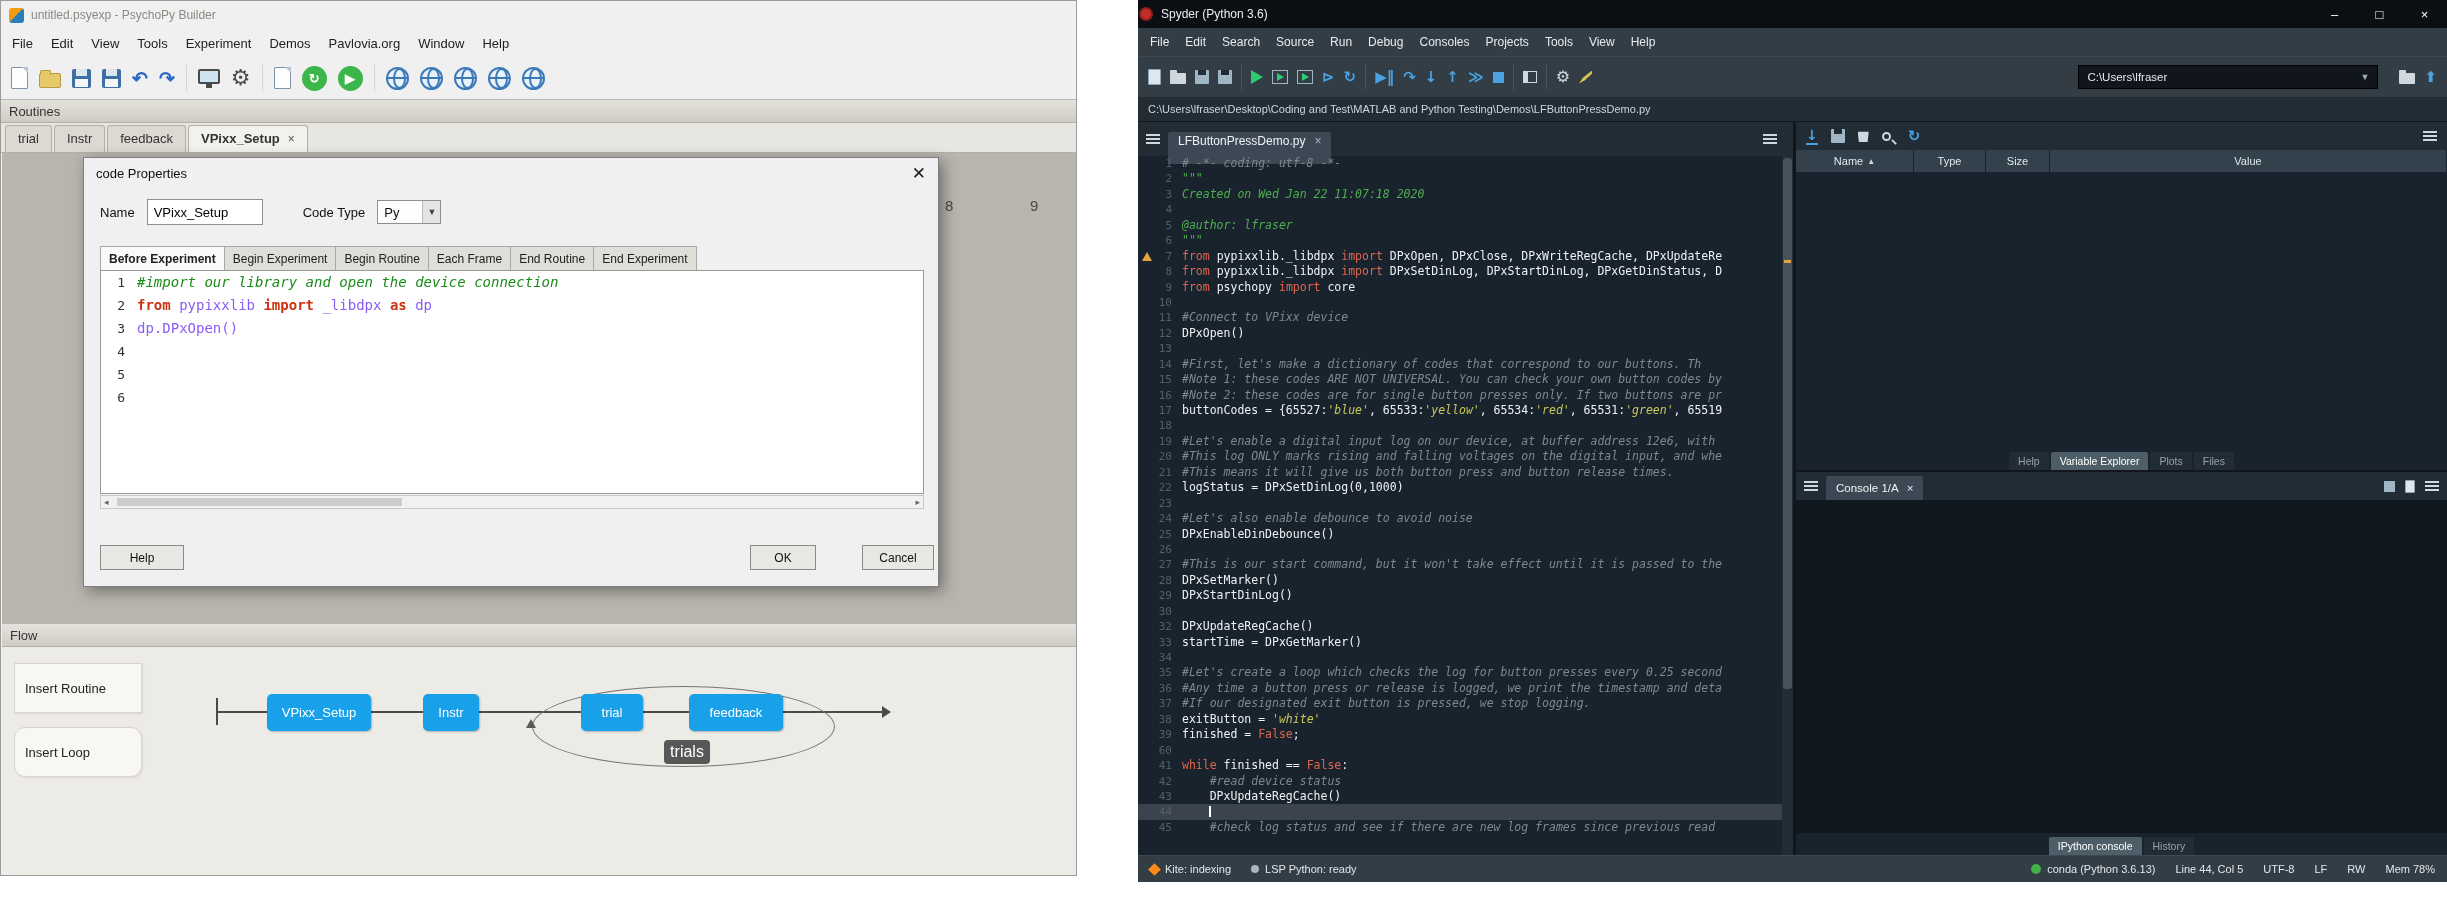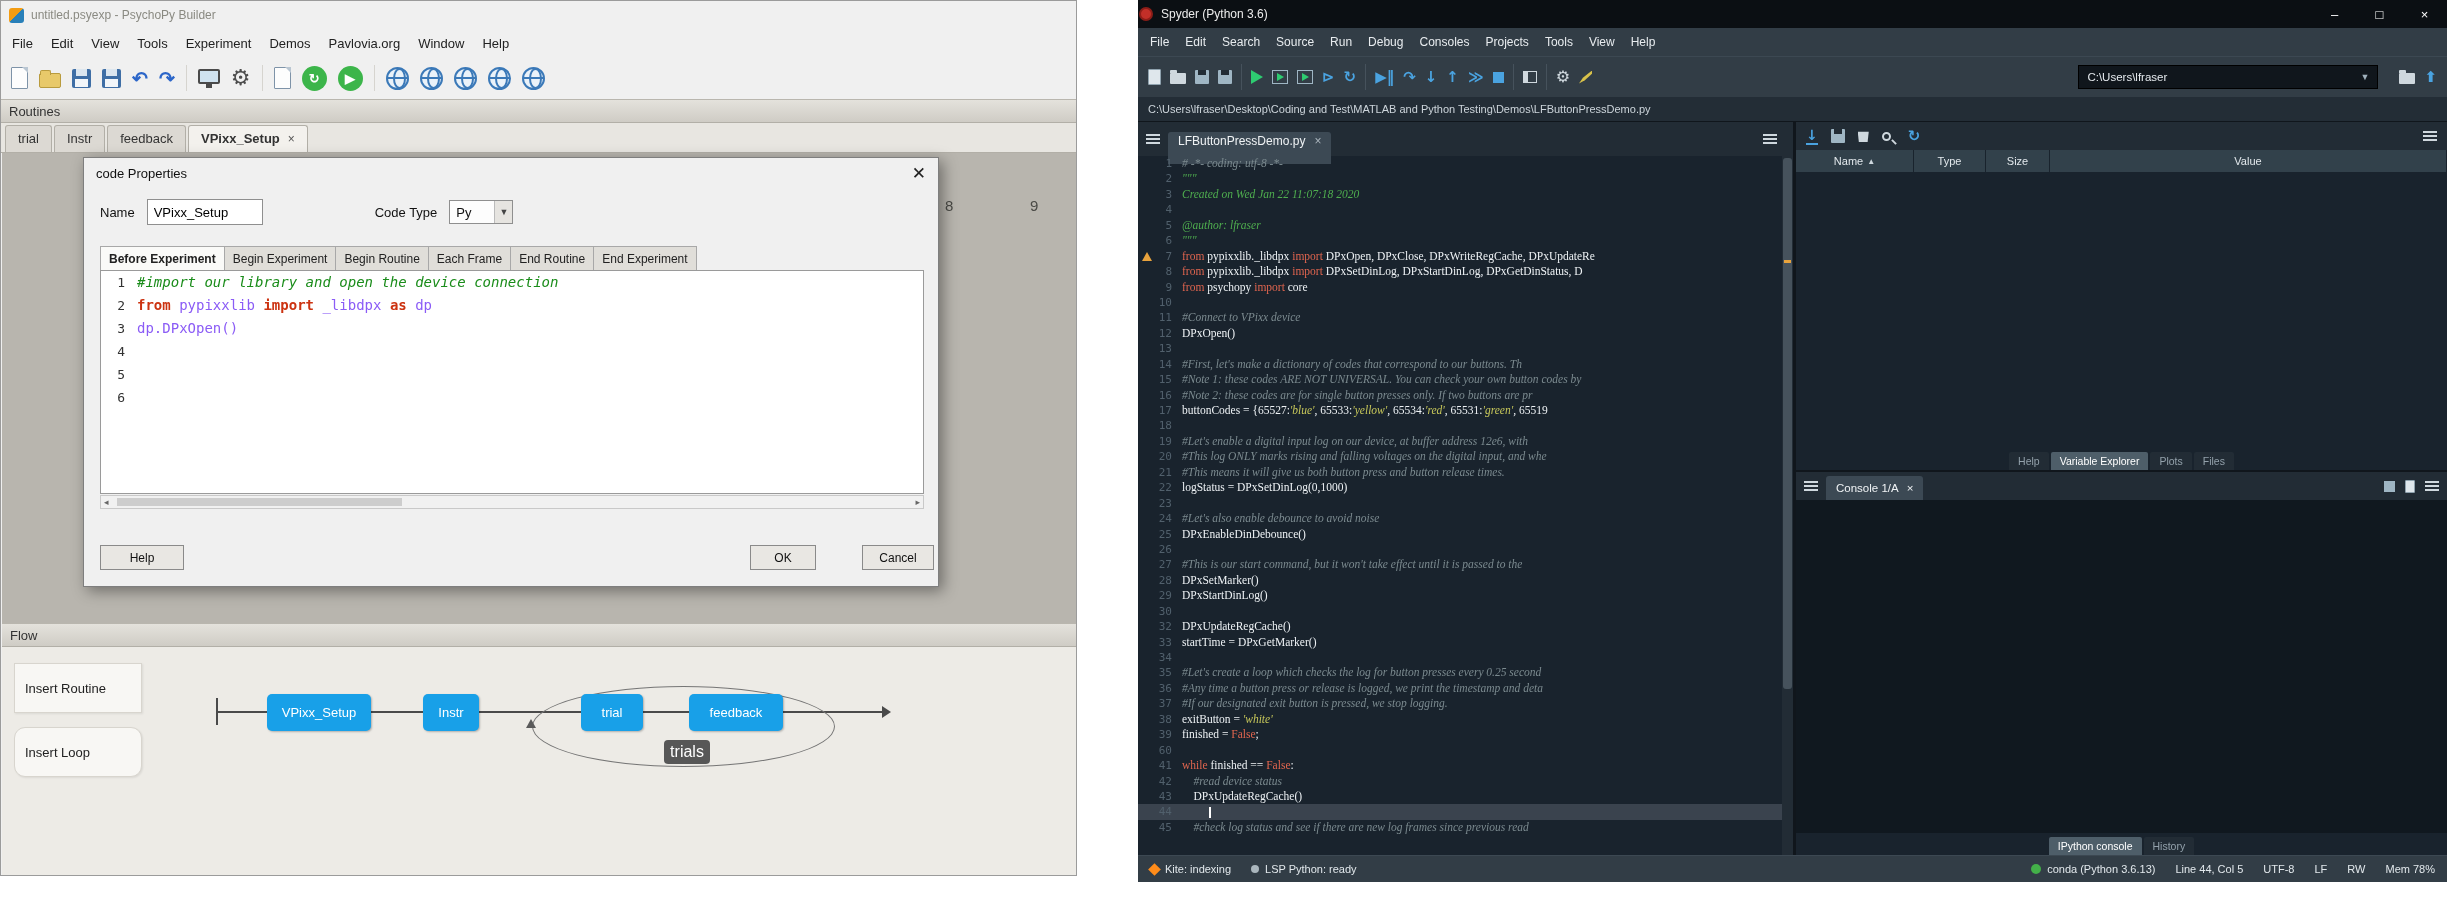--- a/index.html
+++ b/index.html
@@ -24,21 +24,21 @@
   .ruler-num{position:absolute;top:44px;font-size:15px;color:#4a4a46;}
 
   
   .pp-dialog{position:absolute;left:81px;top:4px;width:856px;height:430px;background:#f0f0f0;border:1px solid #7e7e7e;box-shadow:4px 4px 14px rgba(0,0,0,.4);}
   .dlg-titlebar{height:30px;display:flex;align-items:center;padding:0 12px;font-size:13px;color:#111;}
   .dlg-close{margin-left:auto;font-size:17px;color:#222;cursor:default;}
   .dlg-row{display:flex;align-items:center;position:absolute;top:40px;left:16px;right:16px;height:28px;font-size:13px;color:#111;}
   .dlg-input{width:116px;height:26px;background:#fff;border:1px solid #8f8f8f;font-size:13px;padding:0 6px;margin-left:12px;font-family:"Liberation Sans",sans-serif;}
   .dlg-select{width:64px;height:24px;background:#fdfdfd;border:1px solid #8f8f8f;font-size:13px;margin-left:12px;display:flex;align-items:center;padding:0 6px;justify-content:space-between;}
   .dlg-select .arr{font-size:9px;color:#444;background:#e6e4e0;padding:2px 4px;border-left:1px solid #bbb;margin-right:-6px;height:22px;display:flex;align-items:center;}
-  .ct-label{margin-left:112px;}
+  .ct-label{margin-left:40px;}
   .dlg-tabs{position:absolute;top:88px;left:16px;display:flex;}
   .dlg-tab{font-size:12px;padding:5px 8px;border:1px solid #a8a8a8;border-bottom:none;background:#e0ded9;color:#222;margin-right:-1px;}
   .dlg-tab.active{background:#fafaf8;font-weight:bold;}
   .pp-codebox{position:absolute;left:16px;top:112px;width:824px;height:224px;background:#ffffff;border:1px solid #9a9a9a;font-family:"DejaVu Sans Mono",monospace;font-size:14px;overflow:hidden;}
   .pp-codebox .crow{display:flex;height:23px;line-height:23px;}
   .pp-codebox .gut{flex:0 0 36px;text-align:right;padding-right:12px;color:#333;font-size:13px;}
   .pp-codebox .ctext{white-space:pre;overflow:hidden;}
   .pp-codebox .s-c{color:#1a8c1a;}
   .pp-codebox .s-k{color:#cc3311;font-weight:bold;}
   .pp-codebox .s-p{color:#8b5cf6;}
@@ -102,21 +102,21 @@
   .spy-editor{position:absolute;left:0;top:0;width:655px;height:733px;background:#19232d;}
   .ed-tabbar{height:34px;background:#222c35;display:flex;align-items:center;}
   .tab-hamburger{width:30px;height:34px;display:flex;align-items:center;justify-content:center;}
   .ed-tab{height:28px;margin-top:18px;padding:16px 10px;background:#3c4954;color:#f0f3f5;font-size:12px;display:flex;align-items:flex-end;gap:9px;border-radius:3px 3px 0 0;}
   .ed-tab .x{color:#aab4bc;font-size:12px;}
   .ed-tabbar .right{margin-left:auto;margin-right:8px;}
   .ed-body{position:absolute;left:0;top:34px;right:0;bottom:0;overflow:hidden;font-family:"DejaVu Sans Mono",monospace;font-size:11.5px;}
   .ed-body .crow{display:flex;height:15.44px;line-height:15.44px;}
   .ed-body .crow.hl{background:#3a434e;}
   .ed-body .gut{flex:0 0 44px;text-align:right;padding-right:10px;color:#51606c;position:relative;font-size:11px;}
-  .ed-body .ctext{flex:1;white-space:pre;overflow:hidden;font-family:Liberation Serif, serif;}
+  .ed-body .ctext{flex:1;white-space:pre;overflow:hidden;}
   .s-p{color:#eef2f5;}
   .s-c{color:#7b8a8f;font-style:italic;}
   .s-d{color:#4fae4f;font-style:italic;}
   .s-k{color:#e0654f;}
   .s-s{color:#c8c85a;font-style:italic;}
   .warn-tri{position:absolute;left:4px;top:3px;width:0;height:0;border-left:5px solid transparent;border-right:5px solid transparent;border-bottom:9px solid #e8a33d;}
   .caret{display:inline-block;width:2px;height:11px;background:#ffffff;margin-left:27px;vertical-align:middle;}
   .ed-scrollbar{position:absolute;right:0;top:34px;bottom:0;width:11px;background:#222c35;}
   .ed-thumb{position:absolute;left:1px;right:1px;top:2px;height:76%;background:#46525c;border-radius:3px;}
   .ed-warnmark{position:absolute;left:2px;right:2px;top:104px;height:3px;background:#e8a33d;}

